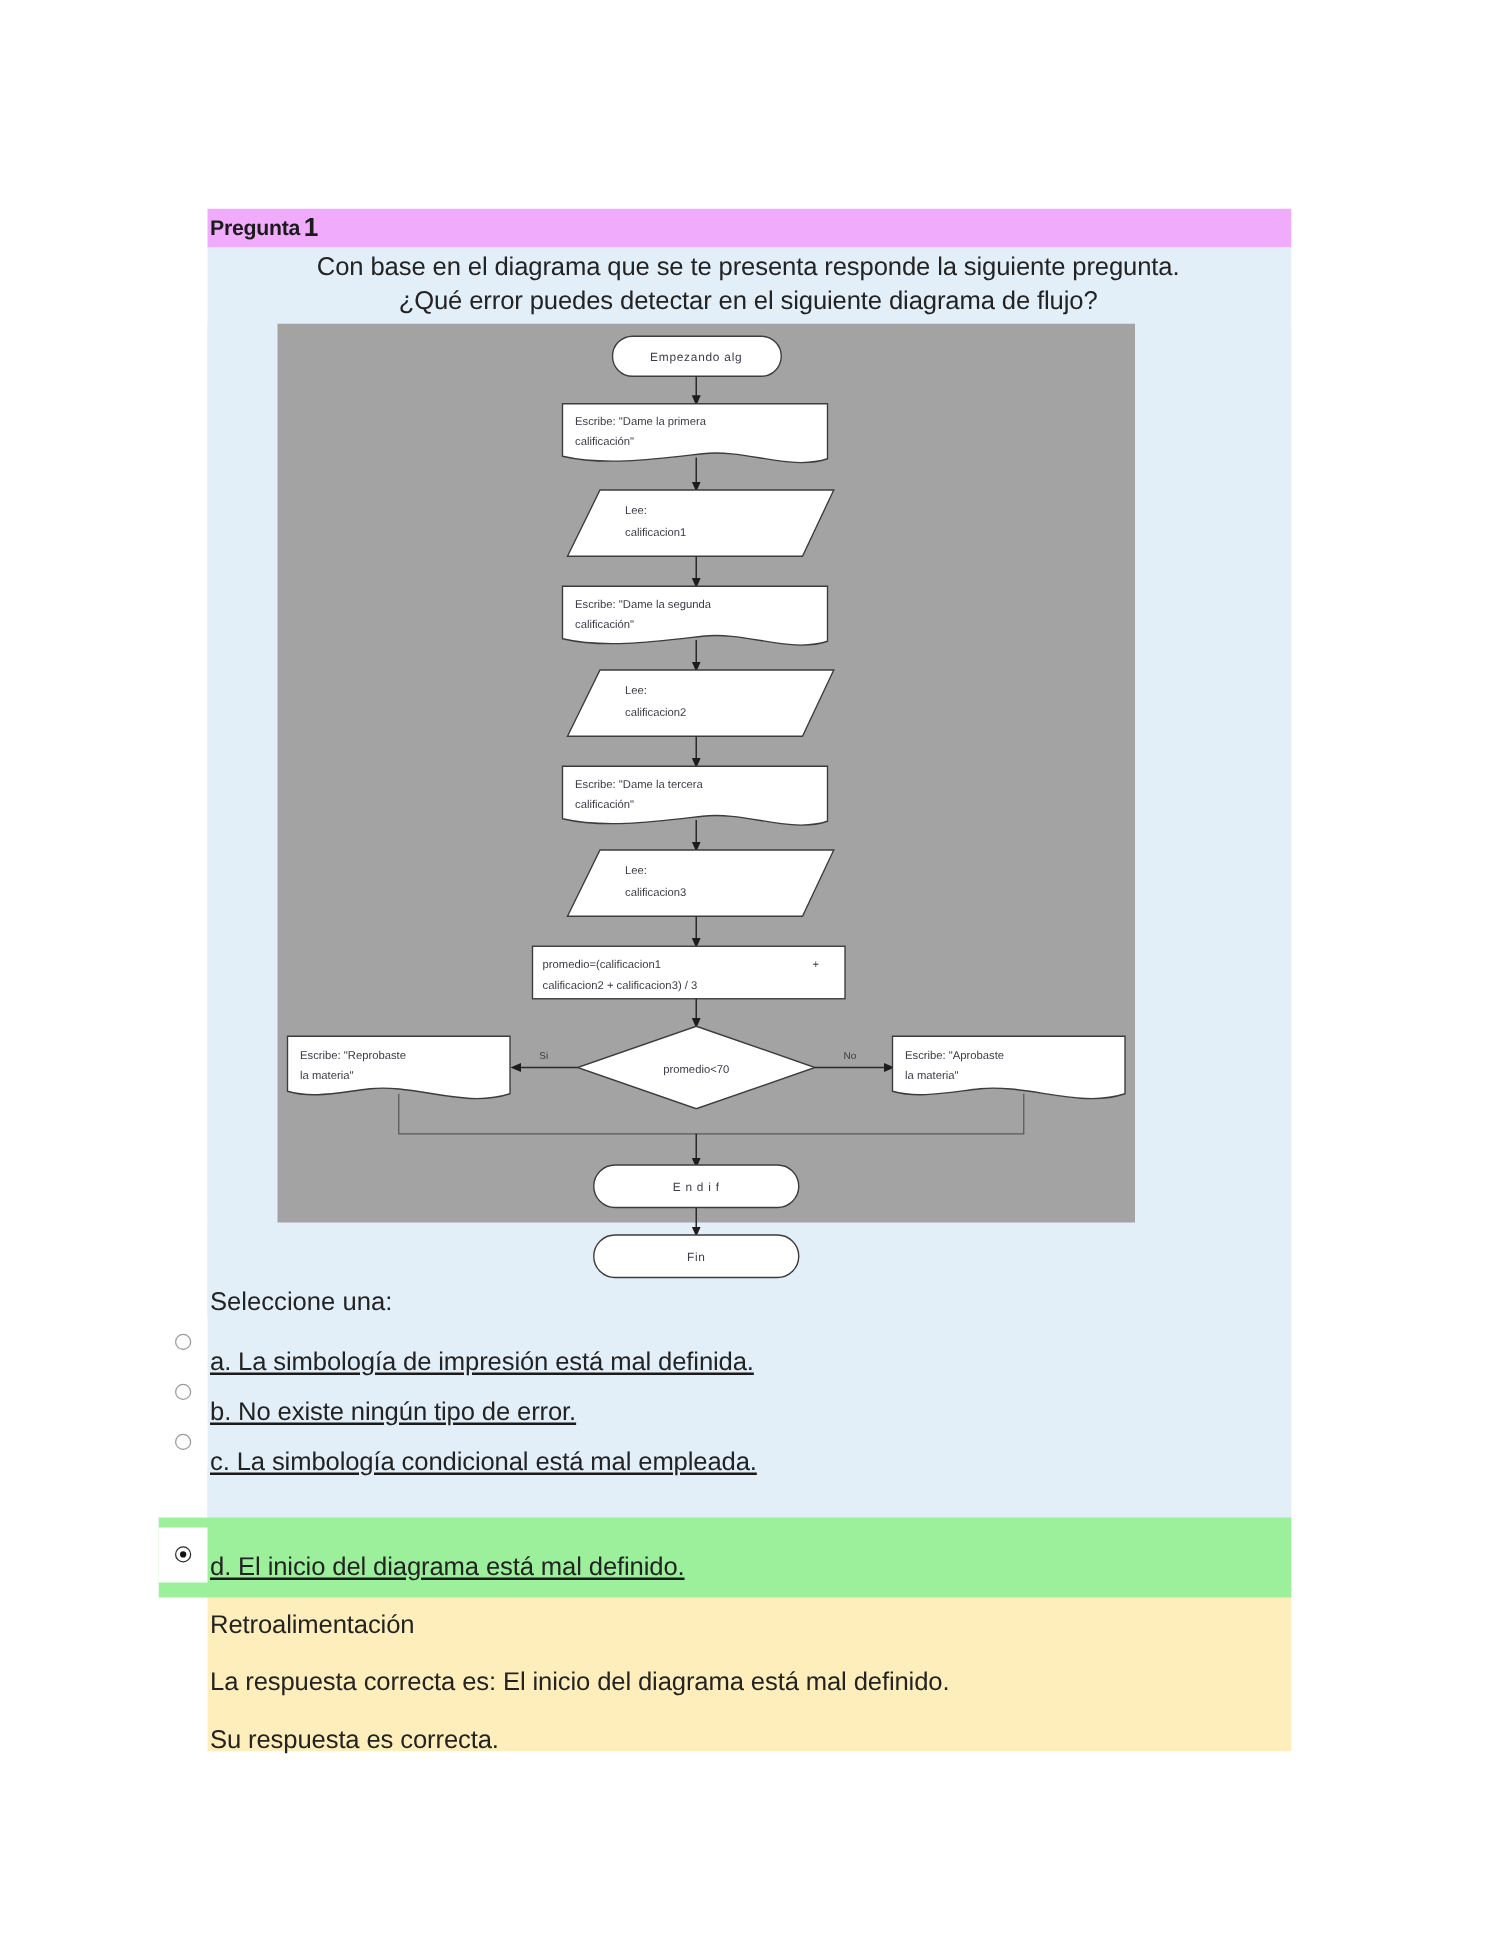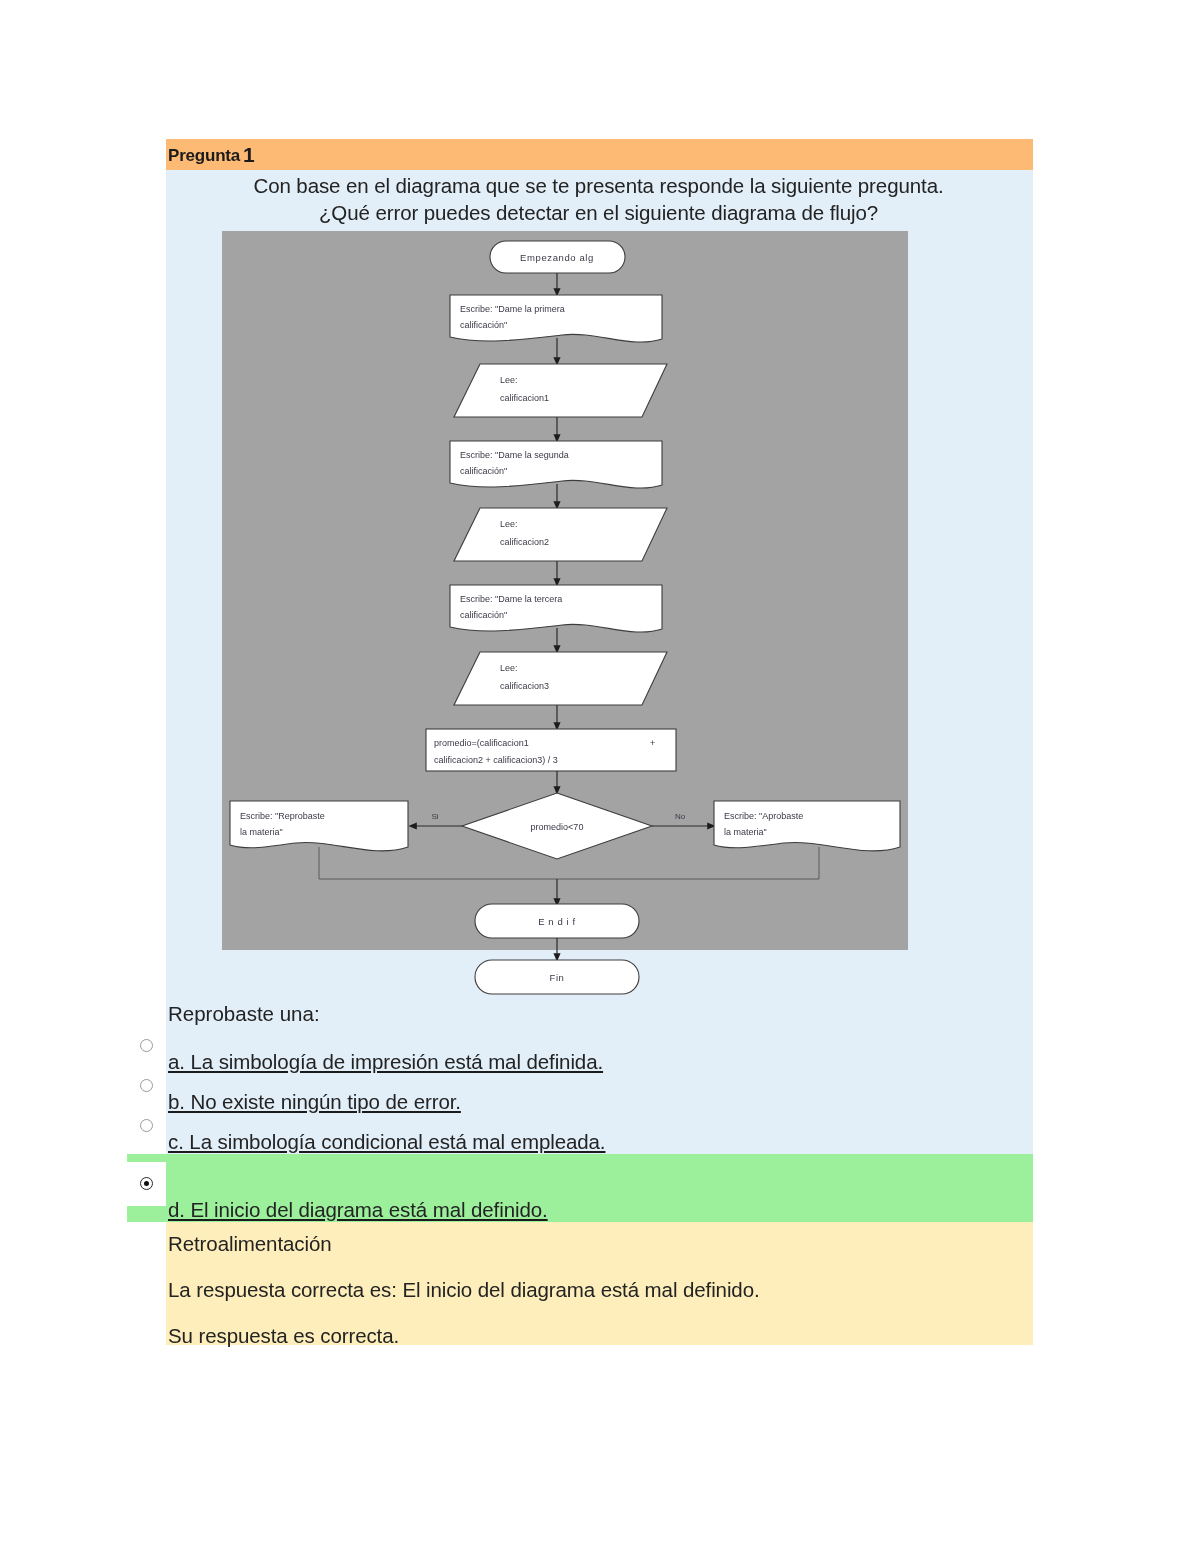--- a/index.html
+++ b/index.html
@@ -18,26 +18,27 @@
 
   
   #question-block {
     position: absolute;
     left: 166px;
     top: 139px;
     width: 867px;
   }
 
   .q-header {
-    background: #fdba74;
+    background: #f0abfc;
     padding: 4px 2px 3px 2px;
     font-size: 17px;
     font-weight: bold;
     letter-spacing: -0.2px;
     line-height: 1.15;
+    margin-top: 28px;
   }
   .q-header .qnum {
     font-size: 21px;
     font-weight: bold;
     vertical-align: -1px;
     margin-left: 3px;
   }
 
   .q-body {
     background: #e2eef8;
@@ -97,21 +98,22 @@
   }
   .opt-row.correct {
     background: #9cf09c;
     margin-left: -39px;
     padding-left: 39px;
     width: 906px;
     box-sizing: border-box;
     min-height: 64px;
   }
   .opt-row.correct .opt-text {
-    padding-top: 44px;
+    padding-top: 28px;
+    margin-top: 32px;
   }
 
   
   .radio-cell {
     position: absolute;
     left: -39px;
     top: -8px;
     width: 39px;
     height: 39px;
     background: #ffffff;
@@ -325,21 +327,21 @@
             <text class="fc-t term" x="335" y="133" text-anchor="middle">Fin</text>
           </g>
         </svg>
       </div>
     </div>
 
     <div class="q-gap"></div>
 
     <div class="answers">
 
-      <div class="select-label">Reprobaste una:</div>
+      <div class="select-label">Seleccione una:</div>
 
       <div class="opt-row">
         <span class="radio-cell">
           <span class="radio"></span>
         </span>
         <div class="opt-text">a. La simbología de impresión está mal definida.</div>
       </div>
 
       <div class="opt-row">
         <span class="radio-cell">

